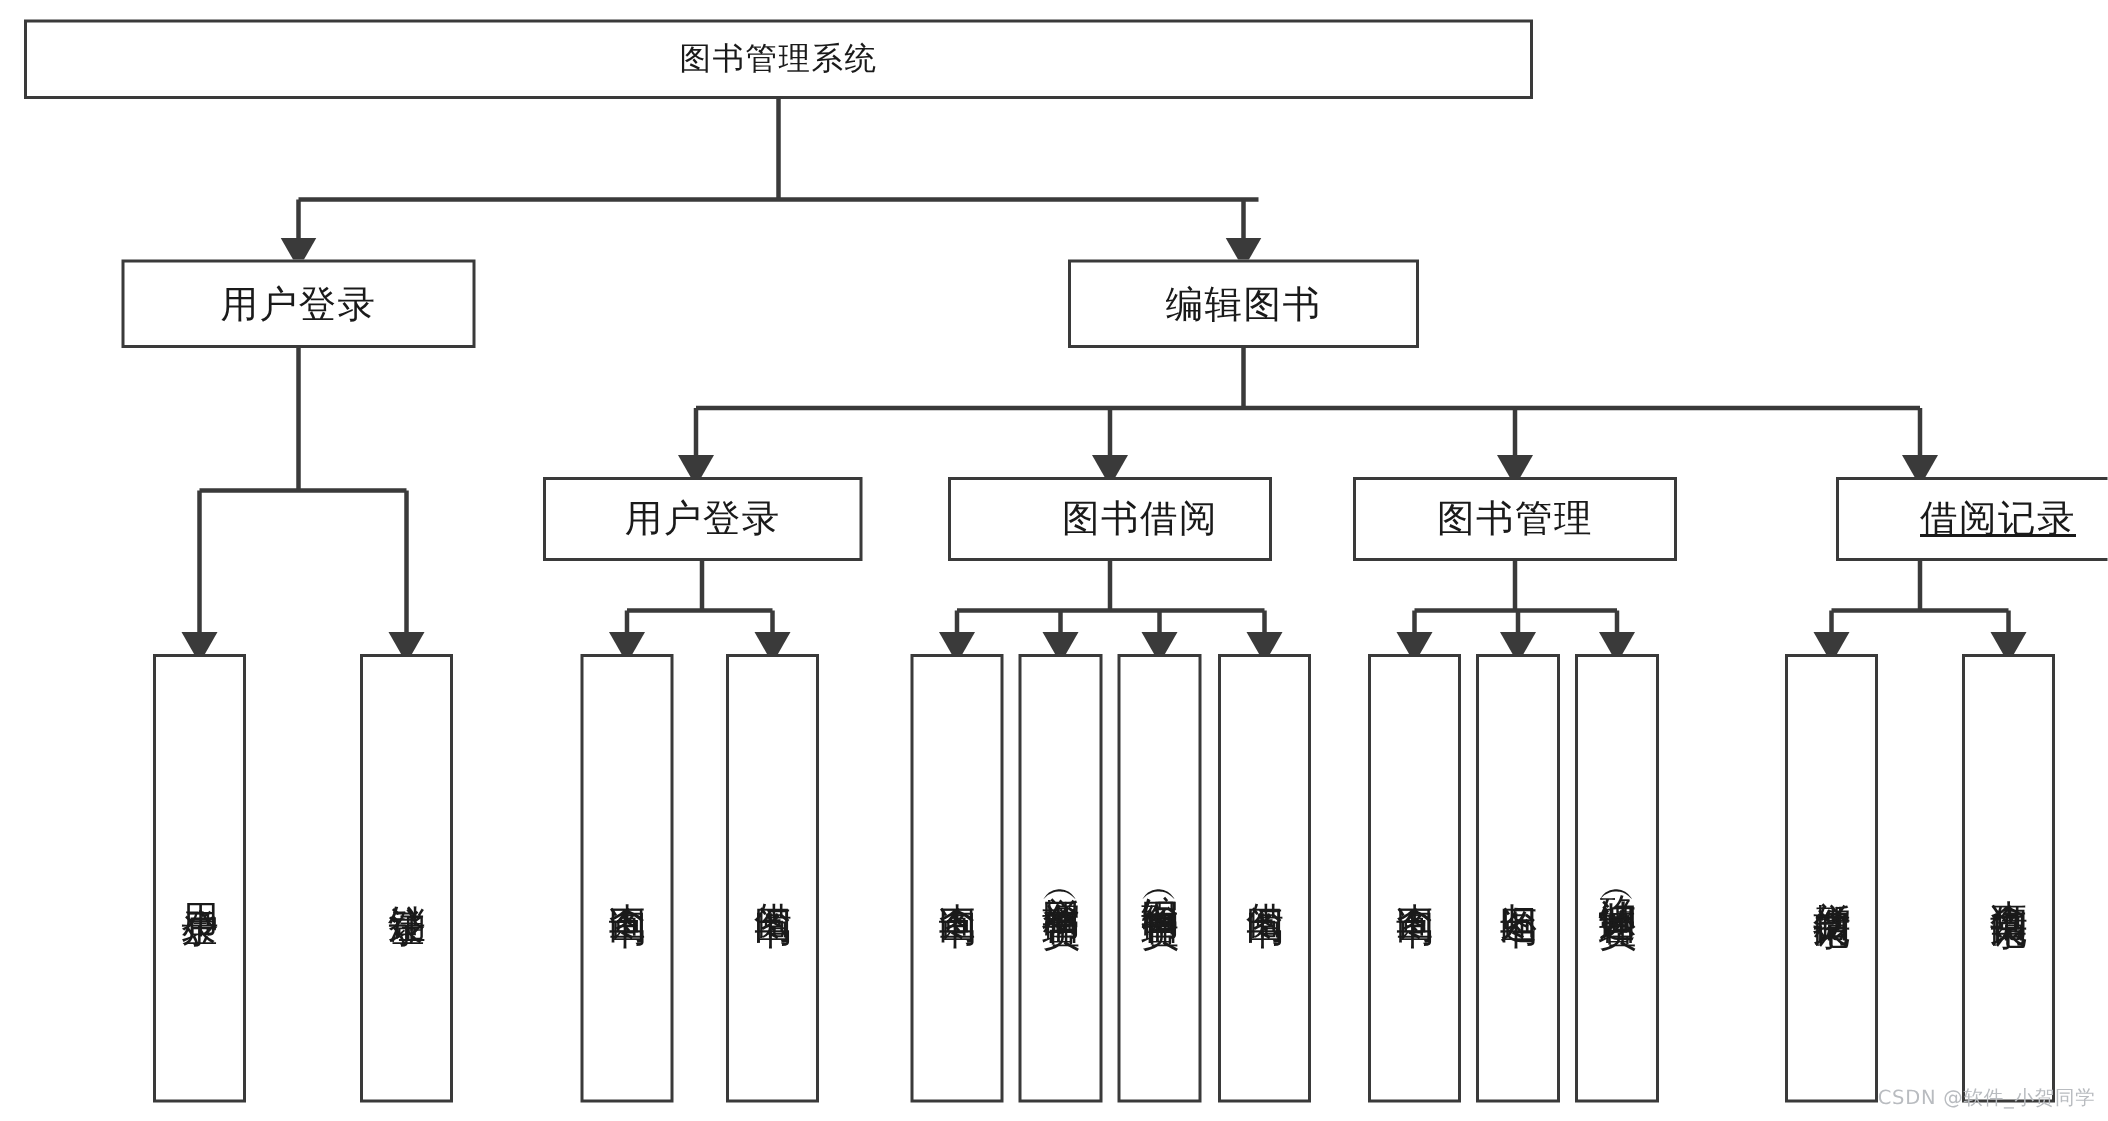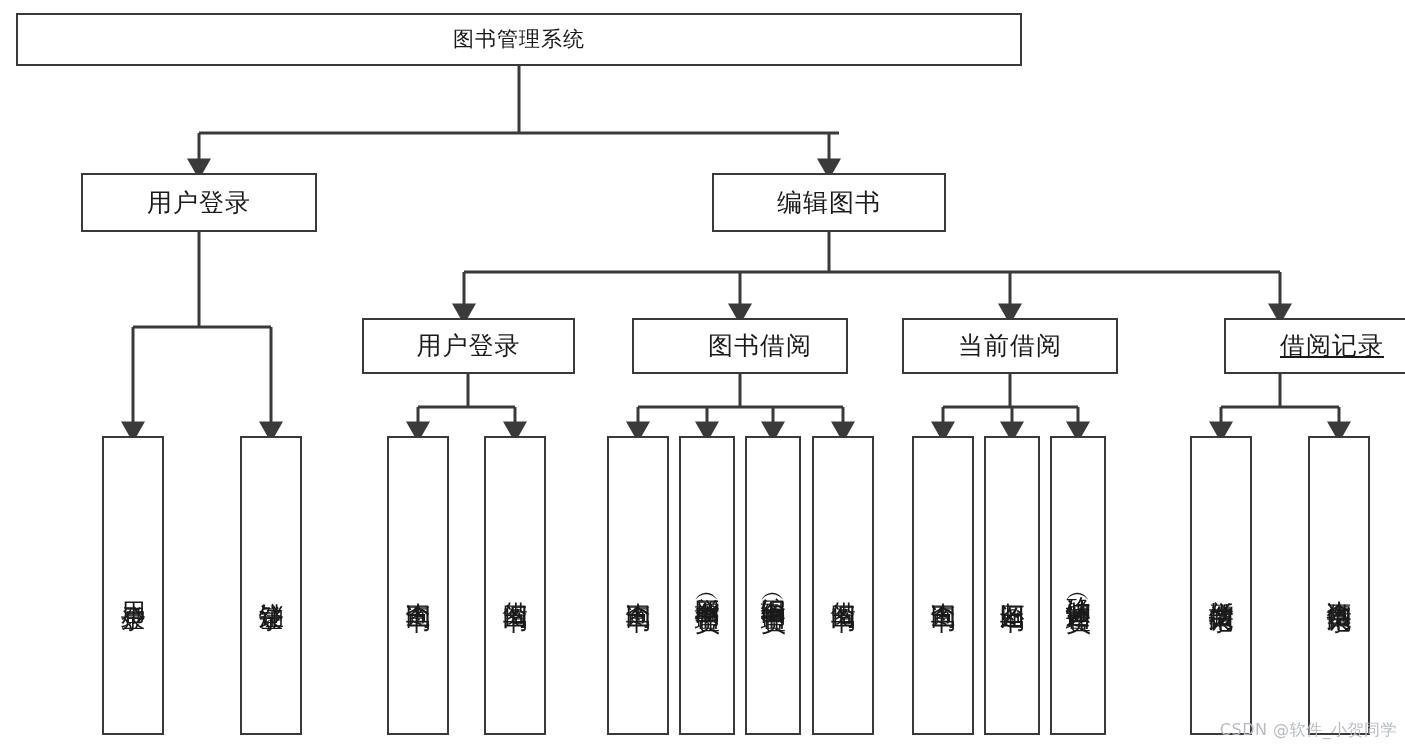--- a/index.html
+++ b/index.html
@@ -47,21 +47,21 @@
     font-size:25px;
     line-height:1.18;
     letter-spacing:2px;
     white-space:nowrap;
     padding:4px 0;
   }
   .watermark{
     position:absolute;
     right:8px;
     bottom:6px;
-    font-size:16px;
+    font-size:13px;
     color:#b9bcc0;
     letter-spacing:0.5px;
     white-space:nowrap;
     user-select:none;
   }
 </style>
 </head>
 <body>
 
 <div id="diagram-root">
@@ -116,21 +116,21 @@
     </g>
   </svg>
 
   <div class="node node-h node-root" style="left: 16px; top: 13px; width: 1006px; height: 53px;">图书管理系统</div>
 
   <div class="node node-h" style="left: 81px; top: 173px; width: 236px; height: 59px;">用户登录</div>
   <div class="node node-h" style="left: 712px; top: 173px; width: 234px; height: 59px;">编辑图书</div>
 
   <div class="node node-h" style="left: 362px; top: 318px; width: 213px; height: 56px;">用户登录</div>
   <div class="node node-h" style="left: 632px; top: 318px; width: 216px; height: 56px; padding-left: 40px;">图书借阅</div>
-  <div class="node node-h" style="left: 902px; top: 318px; width: 216px; height: 56px;">当前借阅</div>
+  <div class="node node-h" style="left: 902px; top: 318px; width: 216px; height: 56px;">图书管理</div>
   <div class="node node-h" style="left: 1224px; top: 318px; width: 216px; height: 56px; text-decoration: underline;">借阅记录</div>
 
   <div class="node node-v" style="left: 102px; top: 436px; width: 62px; height: 299px;">用户登录</div>
   <div class="node node-v" style="left: 240px; top: 436px; width: 62px; height: 299px;">注销登录</div>
   <div class="node node-v" style="left: 387px; top: 436px; width: 62px; height: 299px;">查询图书</div>
   <div class="node node-v" style="left: 484px; top: 436px; width: 62px; height: 299px;">借阅图书</div>
   <div class="node node-v" style="left: 607px; top: 436px; width: 62px; height: 299px;">查询图书</div>
   <div class="node node-v" style="left: 679px; top: 436px; width: 56px; height: 299px;">新增图书（管理员）</div>
   <div class="node node-v" style="left: 745px; top: 436px; width: 56px; height: 299px;">编辑图书（管理员）</div>
   <div class="node node-v" style="left: 812px; top: 436px; width: 62px; height: 299px;">借阅图书</div>

